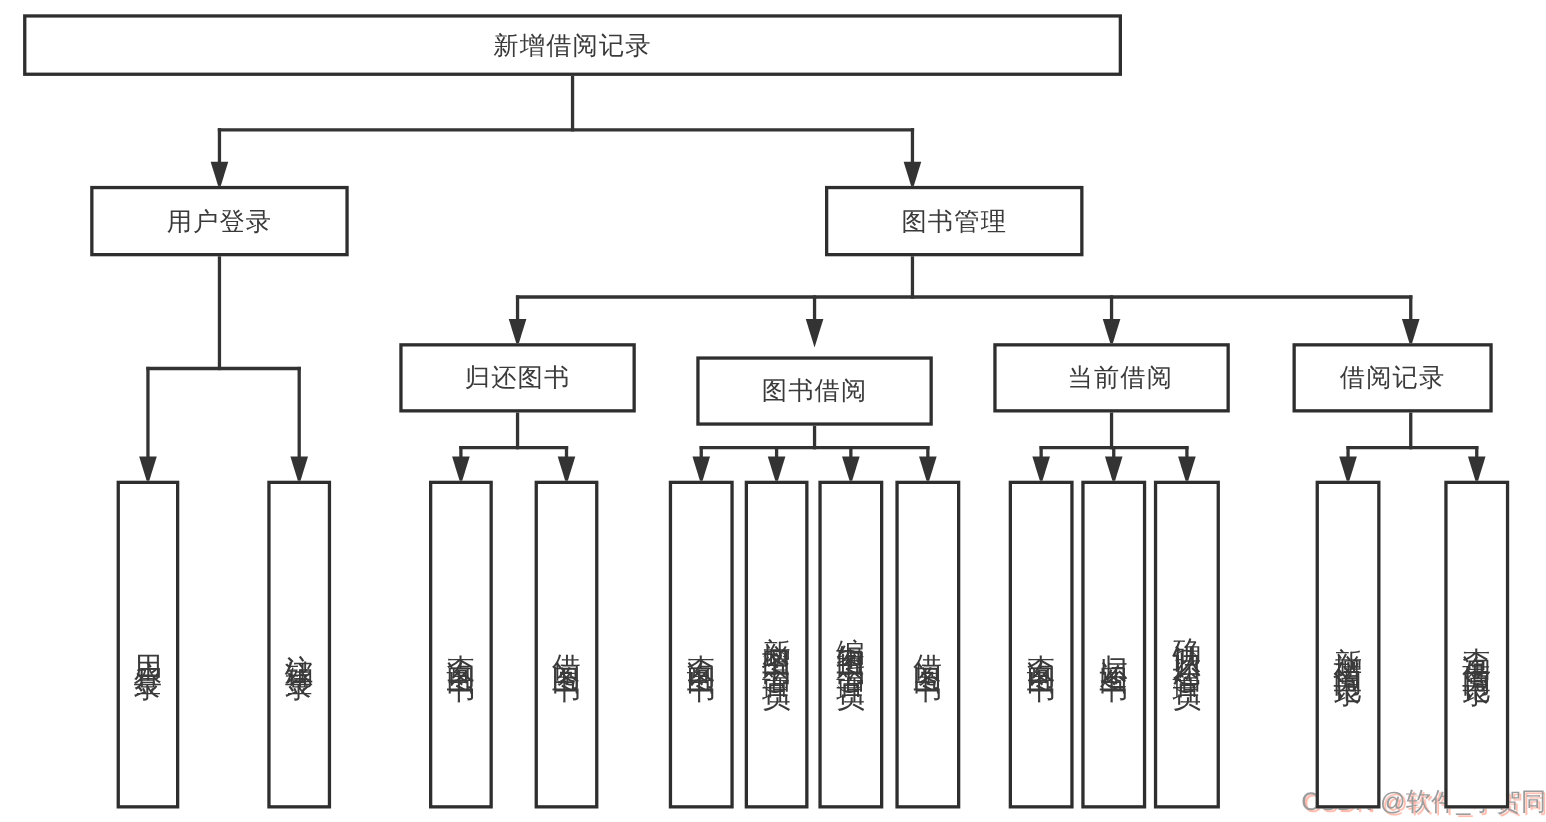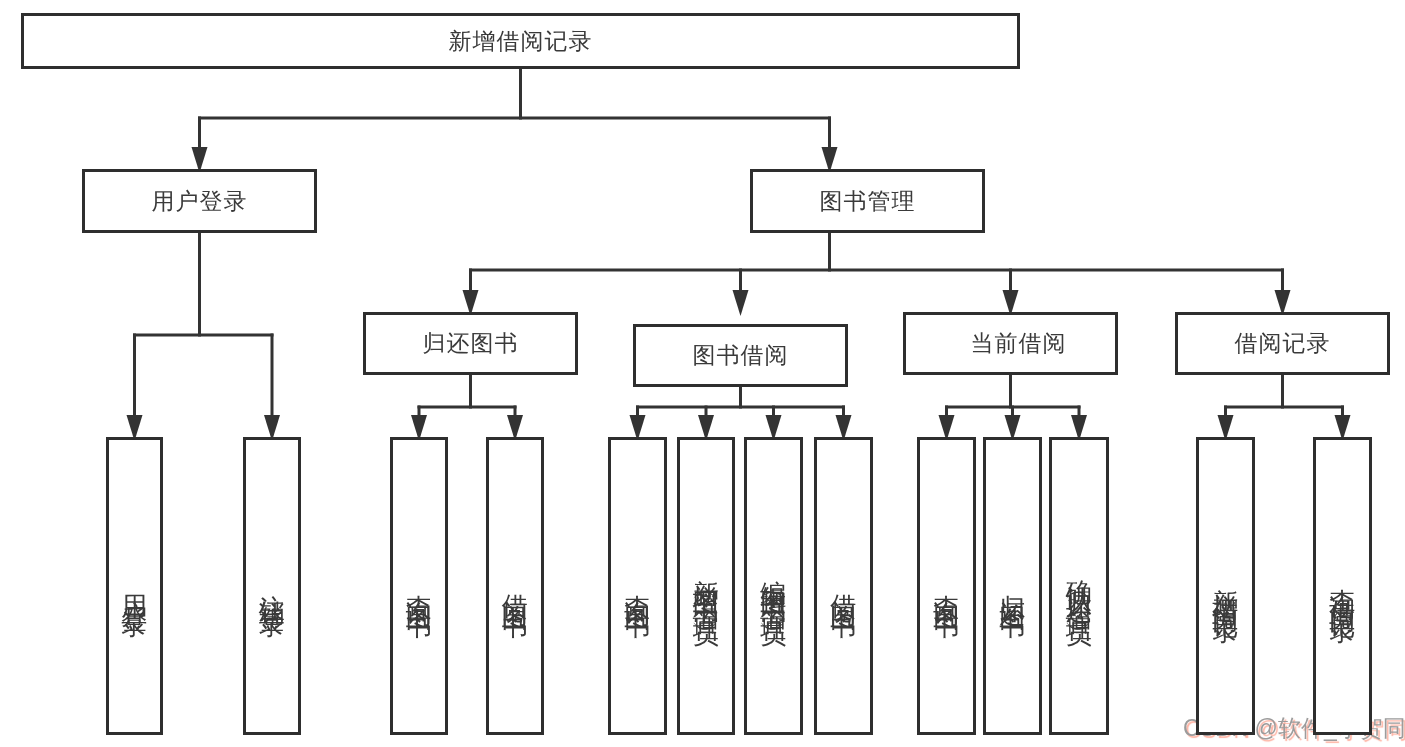--- a/index.html
+++ b/index.html
@@ -123,21 +123,21 @@
       <line x1="1342.5" y1="407" x2="1342.5" y2="421"></line>
       <polygon points="1334.5,415 1350.5,415 1342.5,441"></polygon>
     </svg>
   <div id="watermark">CSDN @软件_小贺同学</div>
 <div class="node h" style="left: 21px; top: 13px; width: 999px; height: 56px;">新增借阅记录</div>
     <div class="node h" style="left: 82px; top: 169px; width: 235px; height: 64px;">用户登录</div>
     <div class="node h" style="left: 712px; top: 169px; width: 235px; height: 64px; margin-left: 38px;">图书管理</div>
     <div class="node h" style="left: 363px; top: 312px; width: 215px; height: 63px;">归还图书</div>
     <div class="node h" style="left: 633px; top: 324px; width: 215px; height: 63px;">图书借阅</div>
     <div class="node h" style="left: 903px; top: 312px; width: 215px; height: 63px; padding-left: 16px;">当前借阅</div>
-    <div class="node h" style="left: 1175px; top: 312px; width: 215px; height: 63px;">借阅记录</div>
+    <div class="node h" style="left: 1175px; top: 312px; width: 182px; height: 63px;">借阅记录</div>
     <div class="node v" style="left: 106px; top: 437px; width: 57px; height: 298px;">用户登录</div>
     <div class="node v" style="left: 243px; top: 437px; width: 58px; height: 298px;">注销登录</div>
     <div class="node v" style="left: 390px; top: 437px; width: 58px; height: 298px;">查询图书</div>
     <div class="node v" style="left: 486px; top: 437px; width: 58px; height: 298px;">借阅图书</div>
     <div class="node v" style="left: 608px; top: 437px; width: 59px; height: 298px;">查询图书</div>
     <div class="node v" style="left: 677px; top: 437px; width: 58px; height: 298px;">新增图书（管理员）</div>
     <div class="node v" style="left: 744px; top: 437px; width: 59px; height: 298px;">编辑图书（管理员）</div>
     <div class="node v" style="left: 814px; top: 437px; width: 59px; height: 298px;">借阅图书</div>
     <div class="node v" style="left: 917px; top: 437px; width: 59px; height: 298px;">查询图书</div>
     <div class="node v" style="left: 983px; top: 437px; width: 59px; height: 298px;">归还图书</div>

